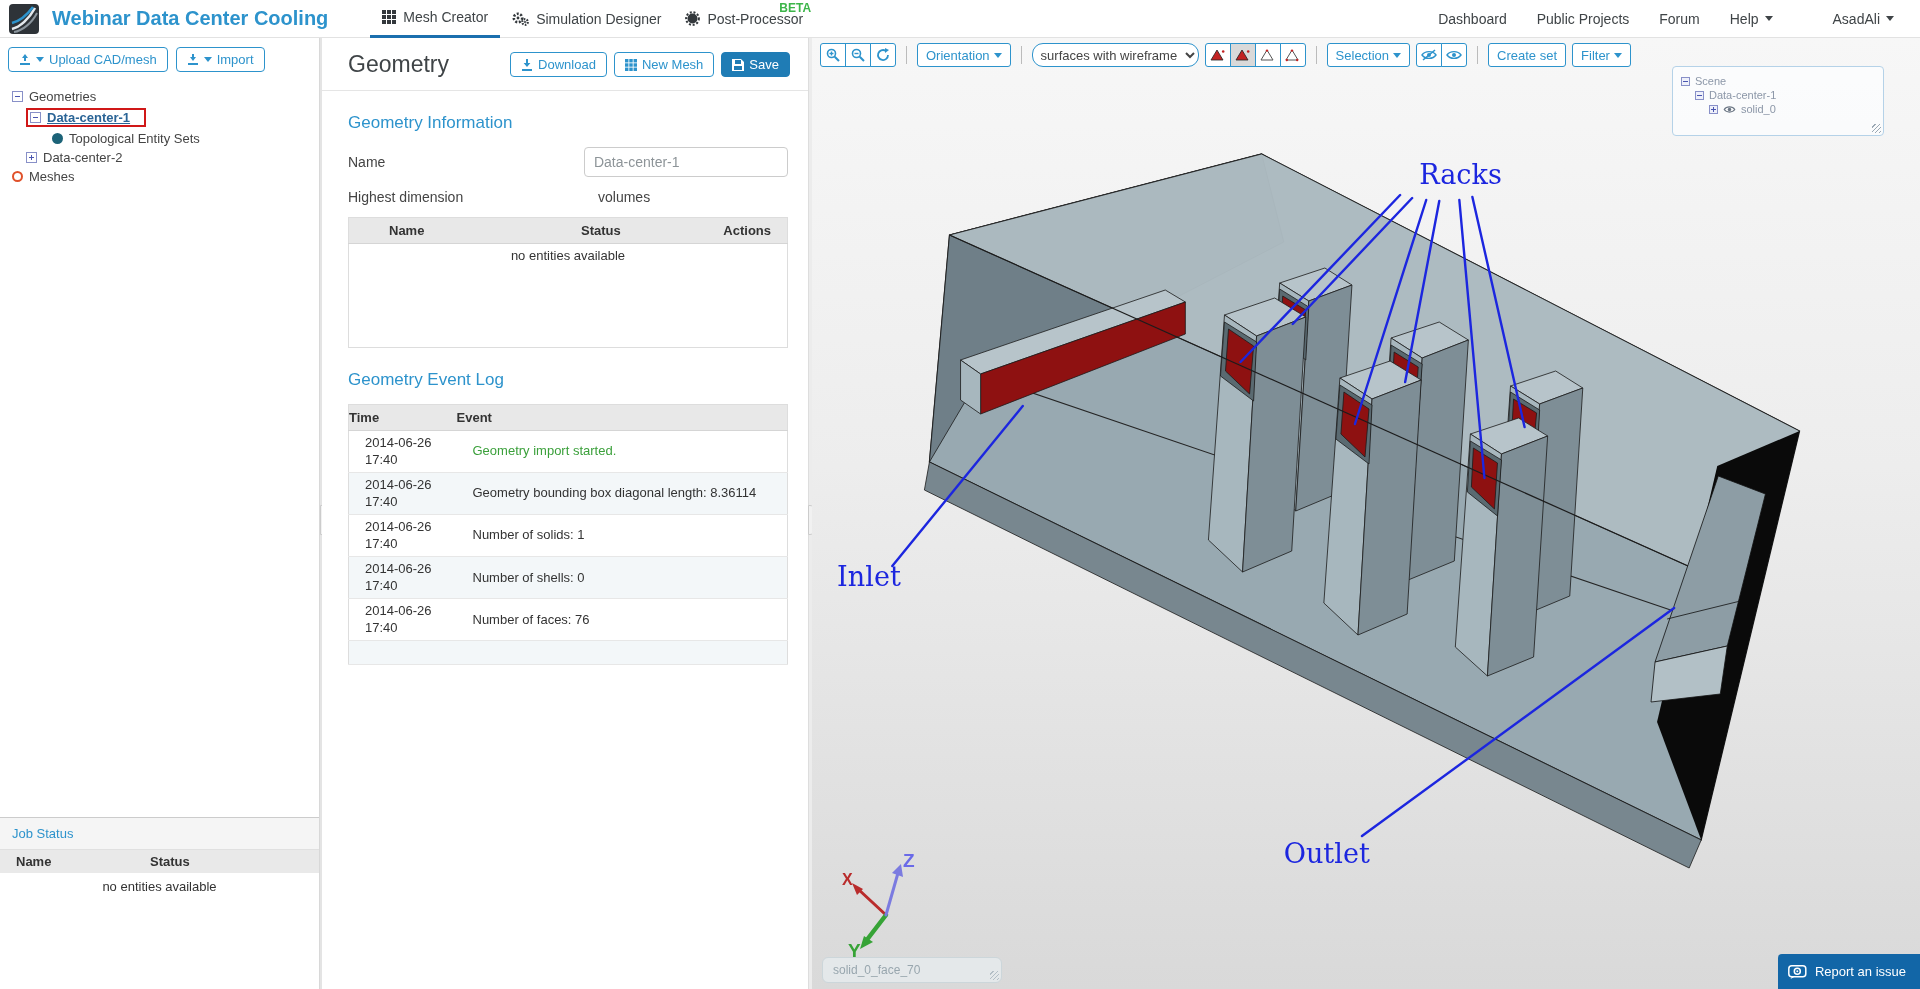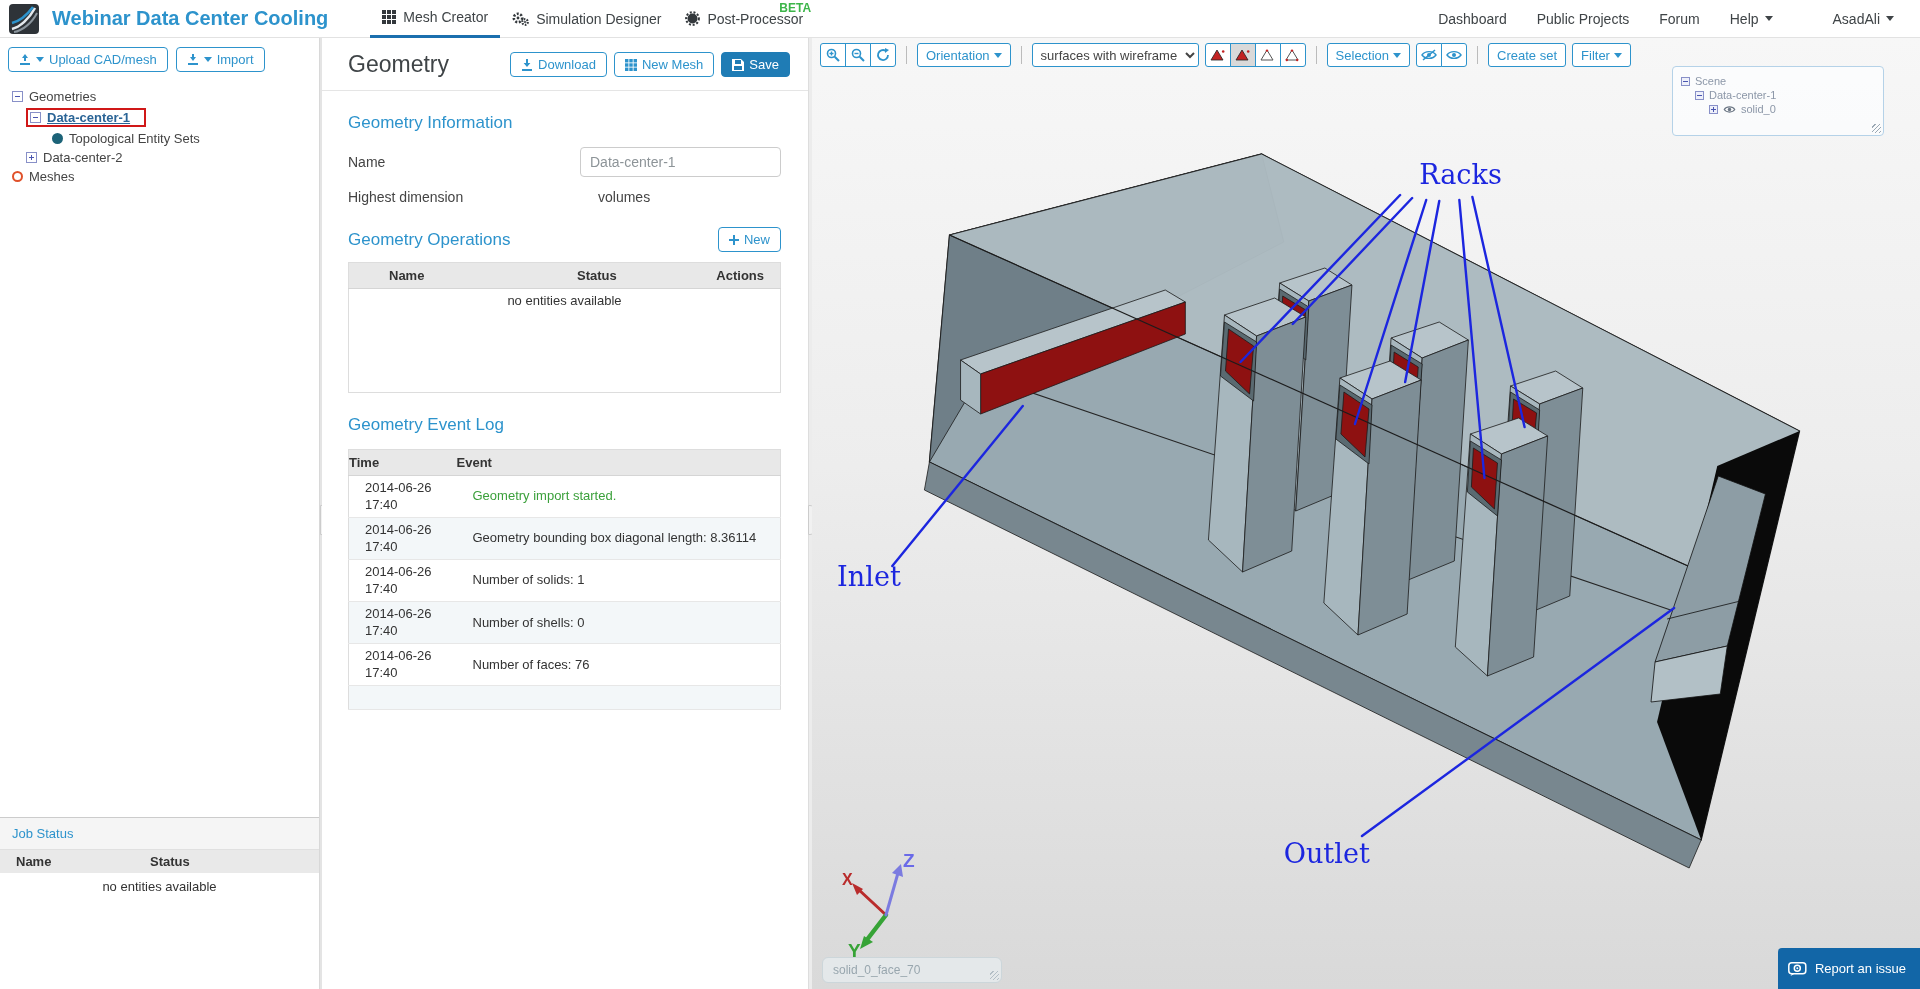--- a/index.html
+++ b/index.html
@@ -54,21 +54,21 @@
   .split2 { position:absolute; left:808px; top:38px; bottom:0; width:4px; background:#ececec; border-left:1px solid #ddd; }
   .collapse-handle { position:absolute; top:505px; width:7px; height:30px; background:#f1f1f1;
     border:1px solid #ccc; border-radius:0 5px 5px 0; cursor:pointer; }
 
   
   .center-panel { position:absolute; left:322px; top:38px; width:486px; bottom:0; background:#fff; overflow:hidden; }
   .cp-head { display:flex; align-items:center; justify-content:space-between; padding:13px 18px 12px 26px;
     border-bottom:1px solid #e5e5e5; }
   .cp-title { font-size:23px; color:#3f4447; }
   .cp-actions { display:flex; gap:7px; }
-  .section { padding:0 27px 0 26px; }
+  .section { padding:0 20px 0 26px; }
   .section-heading { color:#2d93cc; font-size:17px; margin:22px 0 14px 0; }
   .sec-head-row { display:flex; align-items:center; justify-content:space-between; margin:22px 0 10px 0; }
   .sec-head-row .section-heading { margin:0; }
   .form-row { display:flex; align-items:center; margin-bottom:12px; font-size:14px; color:#444; }
   .form-row .lbl { width:250px; }
   .name-input { width:215px; height:30px; border:1px solid #ccc; border-radius:4px; padding:0 9px;
     font-size:14px; color:#8d9498; font-family:"Liberation Sans", sans-serif; }
   table.data { width:100%; border-collapse:collapse; font-size:13px; border:1px solid #ddd; }
   table.data th { background:#e8e8e8; color:#333; font-weight:bold; padding:5px 0; border-bottom:1px solid #d5d5d5; }
   table.data td { color:#333; }
@@ -92,21 +92,21 @@
   .vp-toolbar { position:absolute; left:0; top:0; right:0; height:34px; display:flex; align-items:center;
     padding:5px 8px; gap:6px; z-index:20; }
   .tbtn { display:inline-flex; align-items:center; justify-content:center; gap:4px; height:24px; min-width:26px;
     border:1px solid #2d93cc; background:#fff; color:#2d93cc; font-size:13px; border-radius:3px; padding:0 8px; cursor:pointer; }
   .tbtn.icon-only { padding:0 4px; }
   .tbtn.pressed { background:#d9d9d9; }
   .tgroup { display:flex; } .tgroup .tbtn { border-radius:0; margin-left:-1px; }
   .tgroup .tbtn:first-child { border-radius:3px 0 0 3px; margin-left:0; }
   .tgroup .tbtn:last-child { border-radius:0 3px 3px 0; }
   .tsep { width:1px; height:18px; background:#bbb; margin:0 4px; }
-  select.render-select { height:24px; border:1px solid #2d93cc; border-radius:3px; background:#fff;
+  select.render-select { height:24px; border:1px solid #2d93cc; border-radius:11px; background:#fff;
     font-size:13px; color:#444; padding:0 4px; font-family:"Liberation Sans", sans-serif; }
 
   .scene-svg { position:absolute; left:0; top:36px; width:1108px; height:915px; }
 
   .scene-tree { position:absolute; top:28px; right:36px; width:212px; height:70px;
     border:1px solid #b5d2e8; border-radius:4px; background:rgba(252,253,255,0.72);
     font-size:11px; color:#8c97a8; padding:7px 8px; z-index:15; }
   .scene-tree .st-row { display:flex; align-items:center; gap:5px; padding:1px 0; cursor:pointer; }
   .st-ind1 { margin-left:14px; } .st-ind2 { margin-left:28px; }
   .st-exp { width:9px; height:9px; border:1px solid #8890c8; background:#eef0fa; position:relative; flex:0 0 auto; }
@@ -115,21 +115,21 @@
   .resize-corner { position:absolute; right:2px; bottom:2px; width:9px; height:9px;
     background:repeating-linear-gradient(135deg, transparent 0 2px, #9aa8b4 2px 3px); }
 
   .axis-gizmo { position:absolute; left:28px; bottom:26px; z-index:10; }
 
   .face-chip { position:absolute; left:10px; bottom:6px; width:180px; height:26px; background:#e4e8ea;
     border:1px solid #ccd6da; border-radius:6px; color:#98a6ae; font-size:12px; line-height:24px;
     padding-left:10px; z-index:12; }
   .face-chip .resize-corner { background:repeating-linear-gradient(135deg, transparent 0 2px, #b3bec6 2px 3px); }
 
-  .report-btn { position:absolute; right:0; bottom:0; height:41px; display:flex; align-items:center; gap:8px;
+  .report-btn { position:absolute; right:0; bottom:0; height:35px; display:flex; align-items:center; gap:8px;
     background:#1266a7; color:#fff; font-size:13px; padding:0 14px 0 10px; border-radius:4px 0 0 0;
     cursor:pointer; z-index:30;text-align:right; }
 </style>
 </head>
 <body>
 
 <div class="topbar">
   <div class="logo">
     <svg width="30" height="30" viewBox="0 0 30 30">
       <path d="M3 25 C11 23 20 15 26 4" stroke="#e4e9ed" stroke-width="2.6" fill="none"></path>
@@ -296,29 +296,20 @@
       <span class="lbl">Name</span>
       <input class="name-input" type="text" value="Data-center-1" style="">
     </div>
     <div class="form-row">
       <span class="lbl">Highest dimension</span>
       <span>volumes</span>
     </div>
   </div>
 
   <div class="section">
-    <div class="sec-head-row">
-      <div class="section-heading">Geometry Operations</div>
-      <button class="btn">
-        <svg width="10" height="10" viewBox="0 0 10 10">
-          <path d="M4 0 H6 V4 H10 V6 H6 V10 H4 V6 H0 V4 H4 Z" fill="#2d93cc"></path>
-        </svg>
-        <span>New</span>
-      </button>
-    </div>
     <table class="data ops">
       <thead>
           <tr>
         <th class="c1">Name</th>
         <th class="c2">Status</th>
         <th class="c3">Actions</th>
       </tr>
         </thead>
       <tbody>
         <tr>

